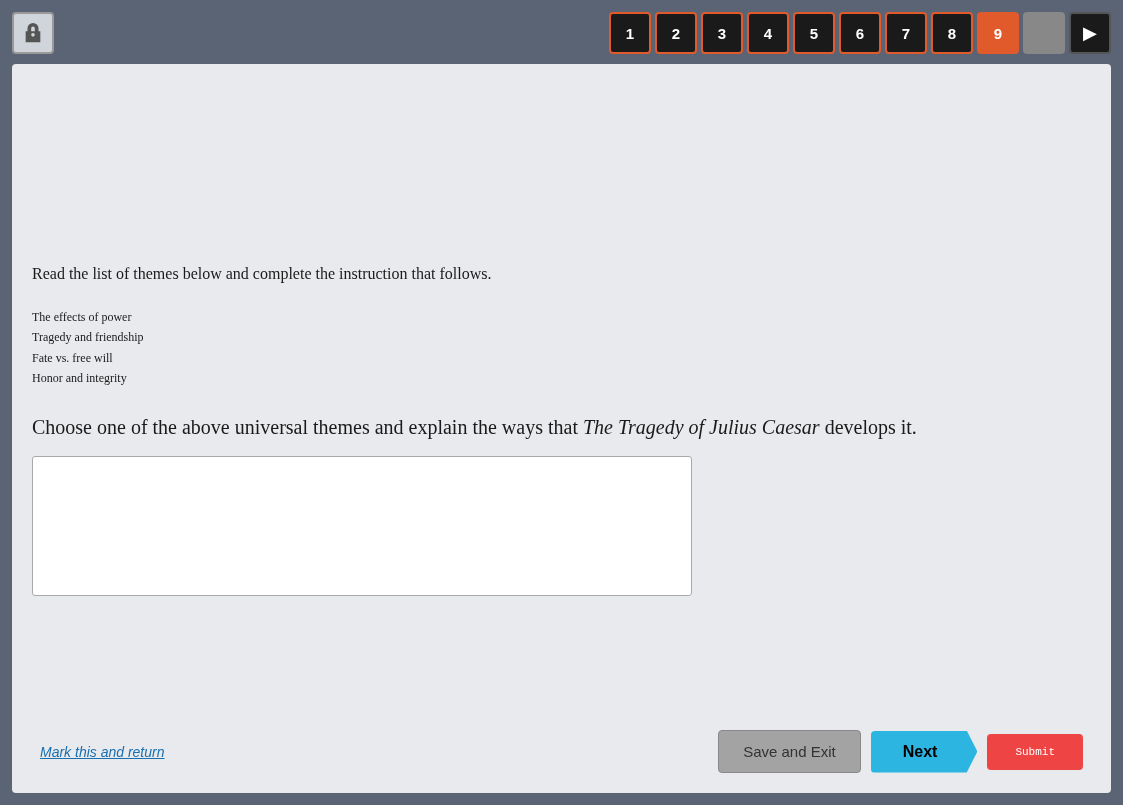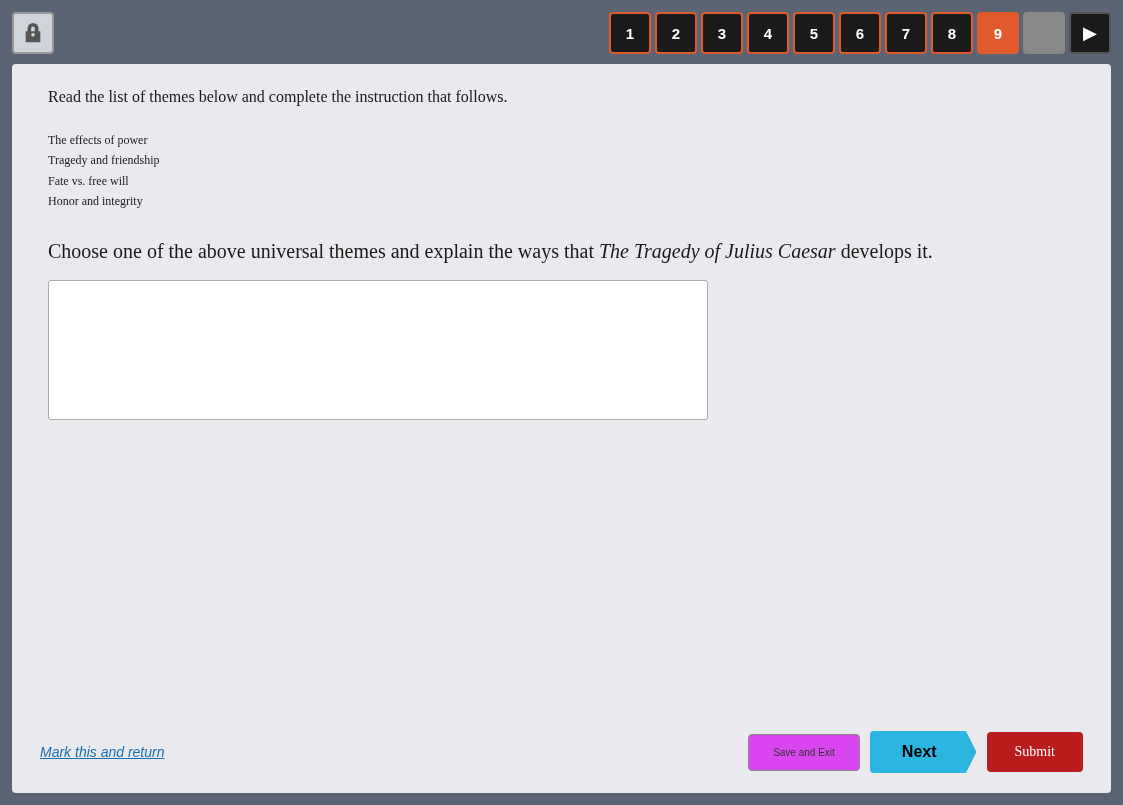--- a/index.html
+++ b/index.html
@@ -84,25 +84,26 @@
       justify-content: center;
       cursor: pointer;
       color: white;
       font-size: 18px;
     }
 
     .main-panel {
       width: 100%;
       background: #e8eaed;
       border-radius: 4px;
-      padding: 24px 28px 20px 36px;
+      padding: 24px 28px 20px 20px;
       flex: 1;
       display: flex;
       flex-direction: column;
       position: relative;
+      justify-content: center;
     }
 
     .instruction-text {
       font-size: 16px;
       color: #1a1a1a;
       font-weight: 500;
       margin-bottom: 24px;
       font-family: Georgia, serif;
     }
 
@@ -165,24 +166,24 @@
     }
 
     .bottom-buttons {
       display: flex;
       gap: 10px;
       align-items: center;
     }
 
     .save-exit-btn {
       padding: 12px 24px;
-      background: #d946ef;
+      background: #a3a3a3;
       border: 1.5px solid #888;
       border-radius: 4px;
-      font-size: 10px;
+      font-size: 15px;
       color: #333;
       cursor: pointer;
       font-family: Arial, sans-serif;
     }
 
     .next-btn {
       padding: 12px 32px;
       background: #2bb5e0;
       border: none;
       border-radius: 4px;
@@ -191,27 +192,27 @@
       color: #000000;
       cursor: pointer;
       font-family: Liberation Sans, sans-serif;
       position: relative;
       clip-path: polygon(0% 0%, 90% 0%, 100% 50%, 90% 100%, 0% 100%);
       padding-right: 40px;
     }
 
     .submit-btn {
       padding: 12px 28px;
-      background: #b91c1c;
+      background: #ef4444;
       border: none;
       border-radius: 4px;
-      font-size: 14px;
+      font-size: 11px;
       color: white;
       cursor: pointer;
-      font-family: Liberation Serif, serif;
+      font-family: Liberation Mono, monospace;
     }
   </style>
 </head>
 <body>
 
 <div class="top-bar">
   <div class="lock-icon">
     <svg viewBox="0 0 24 24" xmlns="http://www.w3.org/2000/svg">
       <path d="M18 10V7a6 6 0 0 0-12 0v3H4v12h16V10h-2zm-8-3a2 2 0 0 1 4 0v3h-4V7zm2 9a2 2 0 1 1 0-4 2 2 0 0 1 0 4z"></path>
     </svg>

